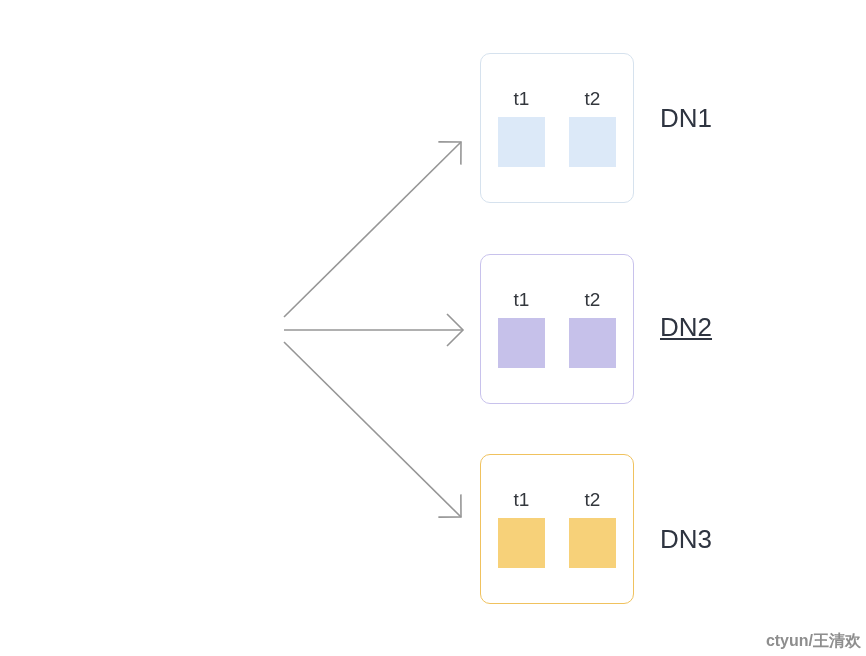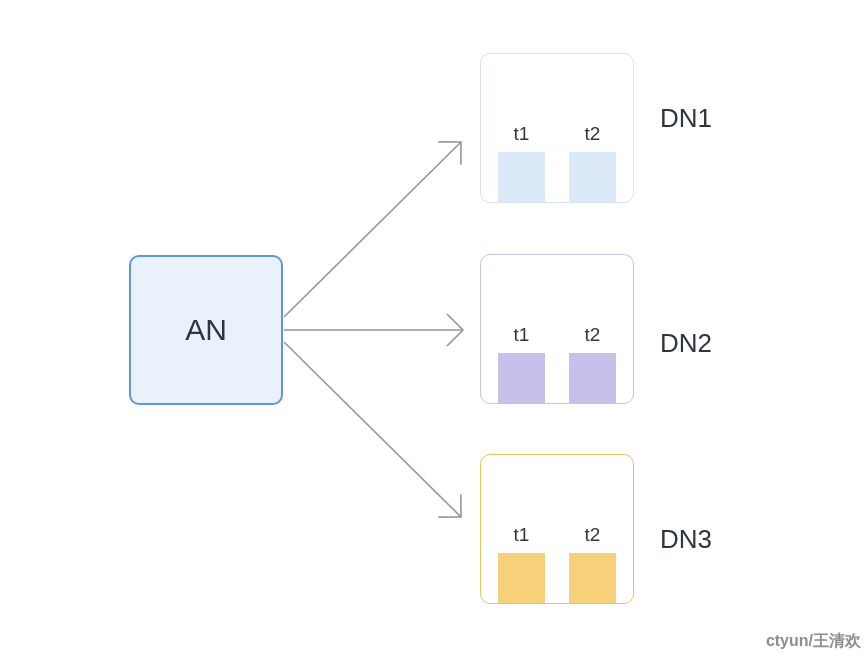--- a/index.html
+++ b/index.html
@@ -46,21 +46,21 @@
     box-sizing: border-box;
   }
   .dn-node.pos-0 { top: 53px;  }
   .dn-node.pos-1 { top: 254px; }
   .dn-node.pos-2 { top: 454px; }
   .dn-content {
     position: absolute;
     inset: 0;
     display: flex;
     justify-content: center;
-    align-items: flex-end;
+    align-items: flex-start;
     padding-top: 34px;
     gap: 24px;
   }
   .tablet-col {
     display: flex;
     flex-direction: column;
     align-items: center;
   }
   .tablet-label {
     font-size: 19px;
@@ -76,21 +76,21 @@
   }
   
   .dn-name {
     position: absolute;
     left: 660px;
     font-size: 26px;
     line-height: 30px;
     color: #2e3440;
   }
   .dn-name.pos-0 { top: 103px; }
-  .dn-name.pos-1 { top: 328px; }
+  .dn-name.pos-1 { top: 312px; text-decoration: underline; }
   .dn-name.pos-2 { top: 524px; }
   
   svg.arrows {
     position: absolute;
     left: 0;
     top: 0;
     pointer-events: none;
   }
   
   .watermark {
@@ -111,23 +111,20 @@
     <defs>
       <marker id="openArrow" viewBox="-24 -24 48 48" markerWidth="48" markerHeight="48" refX="0" refY="0" orient="auto" markerUnits="userSpaceOnUse">
         <path class="arrow-head" d="M -16 -16 L 0 0 L -16 16" fill="none" stroke="#969696" stroke-width="1.6"></path>
       </marker>
     </defs>
     <line class="arrow-line" x1="284" y1="317" x2="461" y2="142" stroke="#969696" stroke-width="1.6" marker-end="url(#openArrow)"></line>
     <line class="arrow-line" x1="284" y1="330" x2="463" y2="330" stroke="#969696" stroke-width="1.6" marker-end="url(#openArrow)"></line>
     <line class="arrow-line" x1="284" y1="342" x2="461" y2="517" stroke="#969696" stroke-width="1.6" marker-end="url(#openArrow)"></line>
   </svg>
 
-  <div class="an-node" style="border-color: rgb(94, 150, 216); background: rgb(233, 241, 251);">
-    <span class="an-label">AN</span>
-  </div>
 
   <div class="dn-node pos-0" style="border-color: rgb(214, 226, 238);">
     <div class="dn-content">
       <div class="tablet-col">
         <span class="tablet-label">t1</span>
         <div class="tablet" style="background: rgb(220, 233, 248);"></div>
       </div>
       <div class="tablet-col">
         <span class="tablet-label">t2</span>
         <div class="tablet" style="background: rgb(220, 233, 248);"></div>

